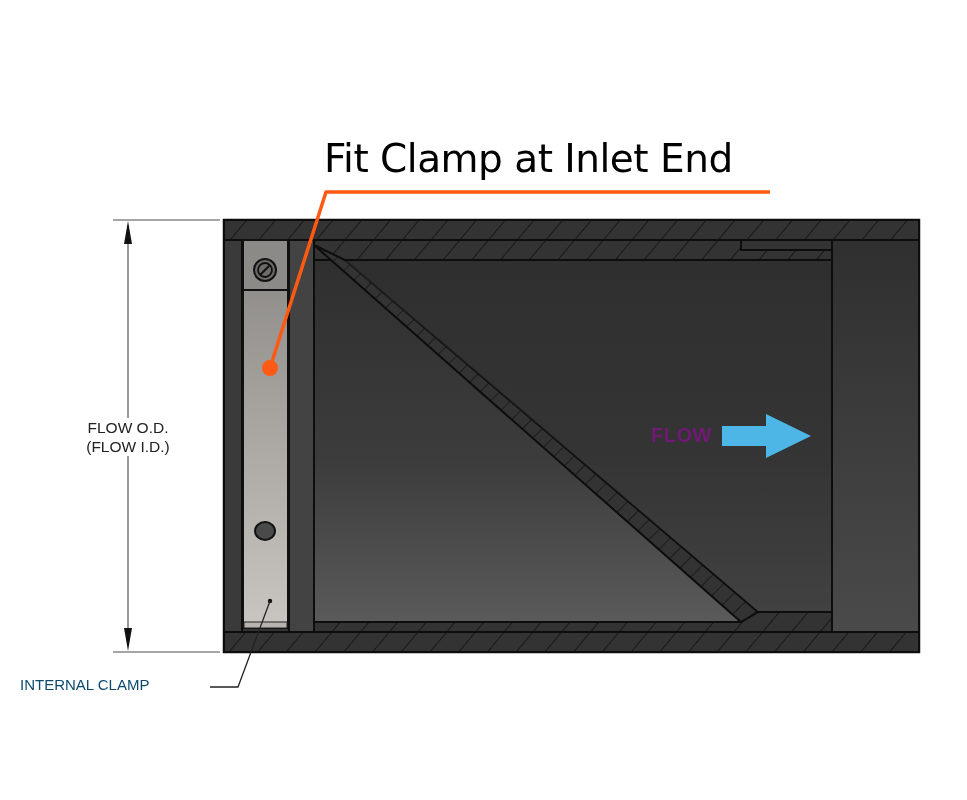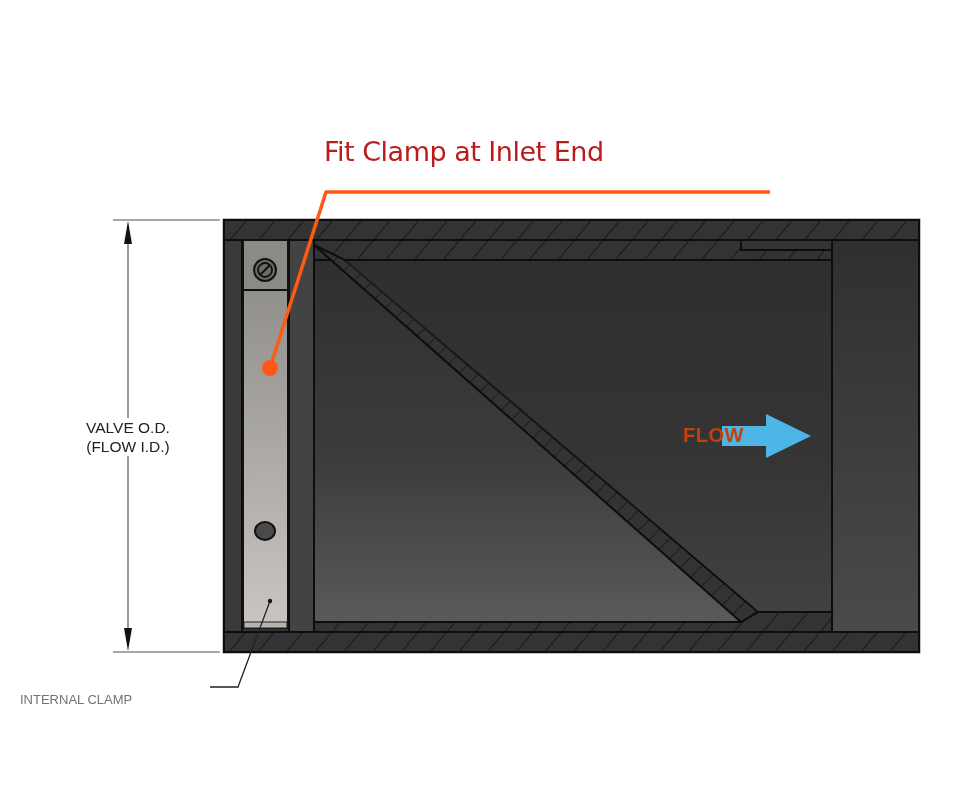--- a/index.html
+++ b/index.html
@@ -1,21 +1,21 @@
 <!DOCTYPE html>
 <html><head>
   <meta charset="utf-8">
   <style>
     html, body { margin: 0; padding: 0; background: #ffffff; }
     body { width: 967px; height: 800px; position: relative; overflow: hidden; font-family: "Liberation Sans", sans-serif; }
     #diagram { position: absolute; left: 0; top: 0; }
-    .title { position: absolute; left: 324px; top: 136px; font-family: "DejaVu Sans", sans-serif; font-size: 27px; color: #b91c1c; letter-spacing: -0.5px; white-space: nowrap; }
+    .title { position: absolute; left: 324px; top: 136px; font-family: "DejaVu Sans", sans-serif; font-size: 39px; color: #000000; letter-spacing: -0.5px; white-space: nowrap; }
     .dim-label { position: absolute; font-family: "Liberation Sans", sans-serif; font-size: 15.5px; color: #222; text-align: center; line-height: 19px; background: #fff; }
-    .clamp-label { position: absolute; left: 20px; top: 692px; font-family: "Liberation Sans", sans-serif; font-size: 13px; color: #737373; white-space: nowrap; }
-    .flow-label { position: absolute; left: 651px; top: 424px; font-family: "Liberation Sans", sans-serif; font-weight: bold; font-size: 20px; color: #c2410c; letter-spacing: 0.5px; margin-left: 32px; }
+    .clamp-label { position: absolute; left: 20px; top: 676px; font-family: "Liberation Sans", sans-serif; font-size: 15px; color: #0c4a6e; white-space: nowrap; }
+    .flow-label { position: absolute; left: 651px; top: 424px; font-family: "Liberation Sans", sans-serif; font-weight: bold; font-size: 20px; color: #701a75; letter-spacing: 0.5px; }
   </style>
 </head>
 <body>
 
 <svg id="diagram" width="967" height="800" viewBox="0 0 967 800" xmlns="http://www.w3.org/2000/svg">
   <defs>
     <linearGradient id="chamberGrad" x1="0" y1="0" x2="0" y2="1">
       <stop offset="0" stop-color="#2f2f2f"></stop>
       <stop offset="0.55" stop-color="#3c3c3c"></stop>
       <stop offset="1" stop-color="#5a5a5a"></stop>
@@ -91,18 +91,18 @@
     <polyline points="270,368 326,192 770,192" fill="none" stroke="#ff5a14" stroke-width="3.5" stroke-linejoin="round"></polyline>
     <circle cx="270" cy="368" r="8" fill="#ff5a14"></circle>
   </g>
 
   <polygon points="722,426 766,426 766,414 811,436 766,458 766,446 722,446" fill="#4db6e6"></polygon>
 </svg>
 
 <div class="title">Fit Clamp at Inlet End</div>
 
 <div class="dim-label" style="left:72px; top:418px; width:112px;">
-  <div>VALVE O.D.</div>
+  <div>FLOW O.D.</div>
   <div>(FLOW I.D.)</div>
 </div>
 
 <div class="clamp-label">INTERNAL CLAMP</div>
 <div class="flow-label">FLOW</div>
 
 </body></html>

